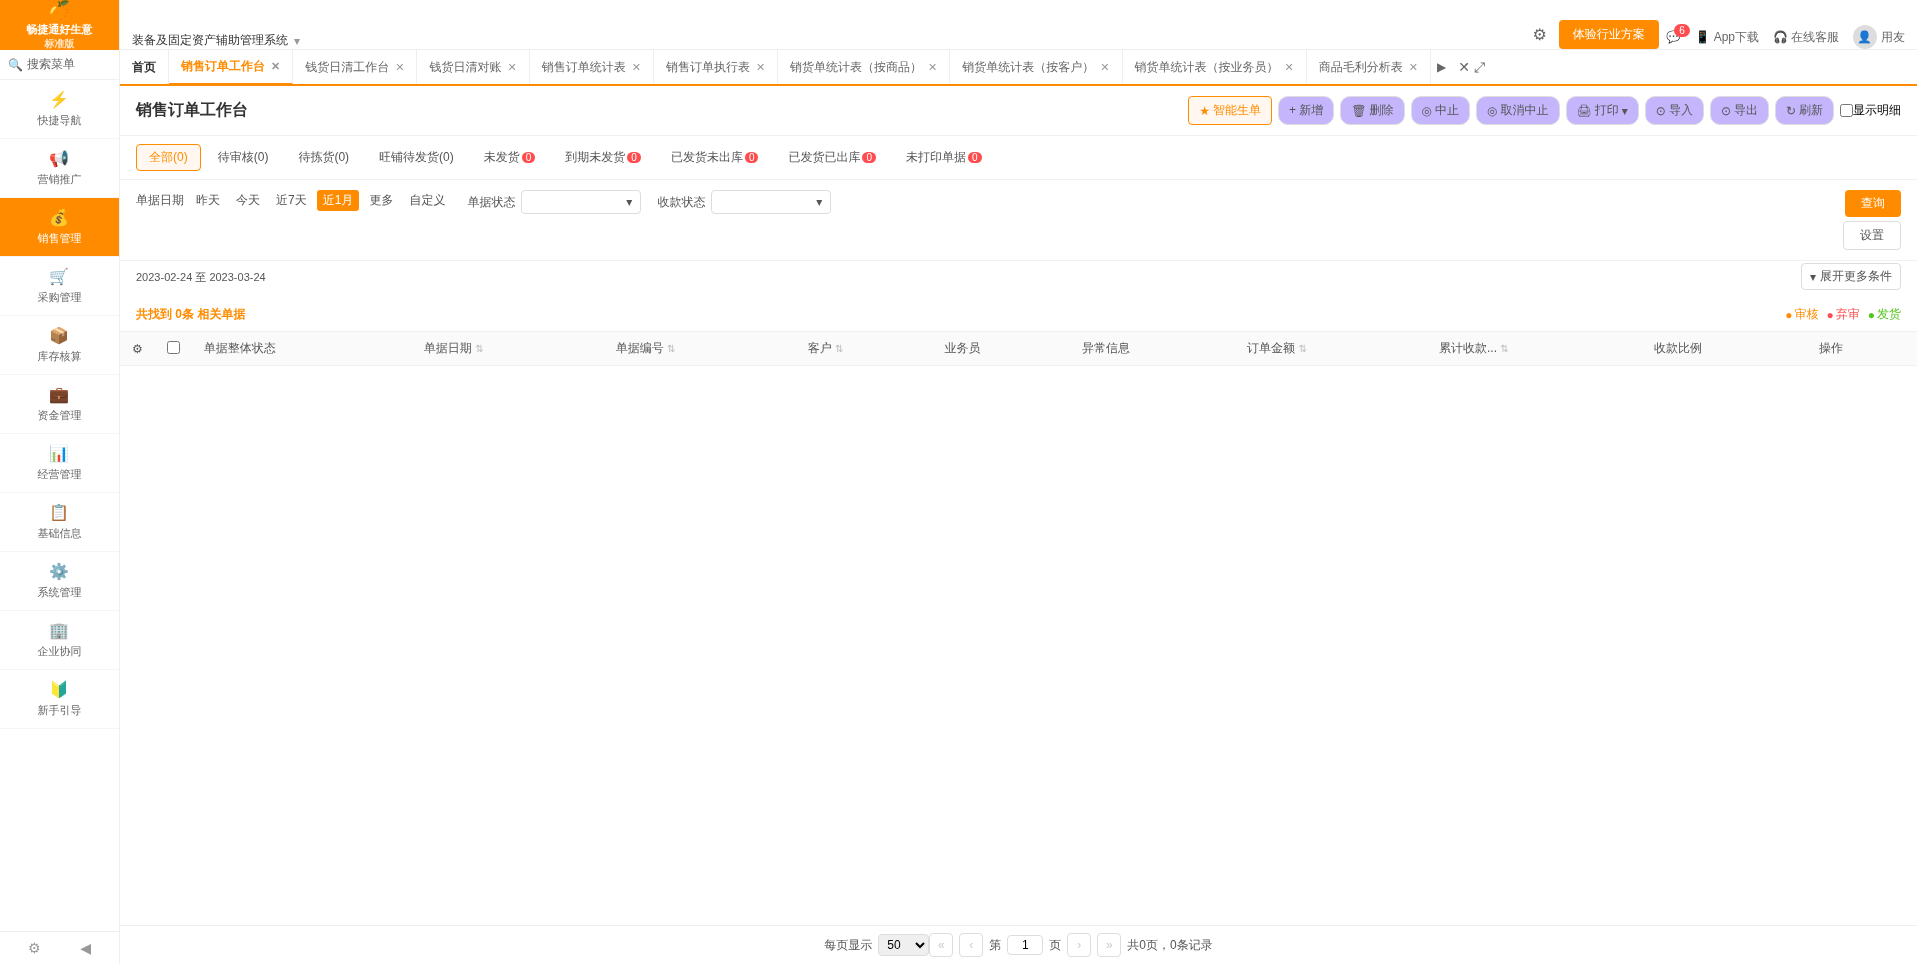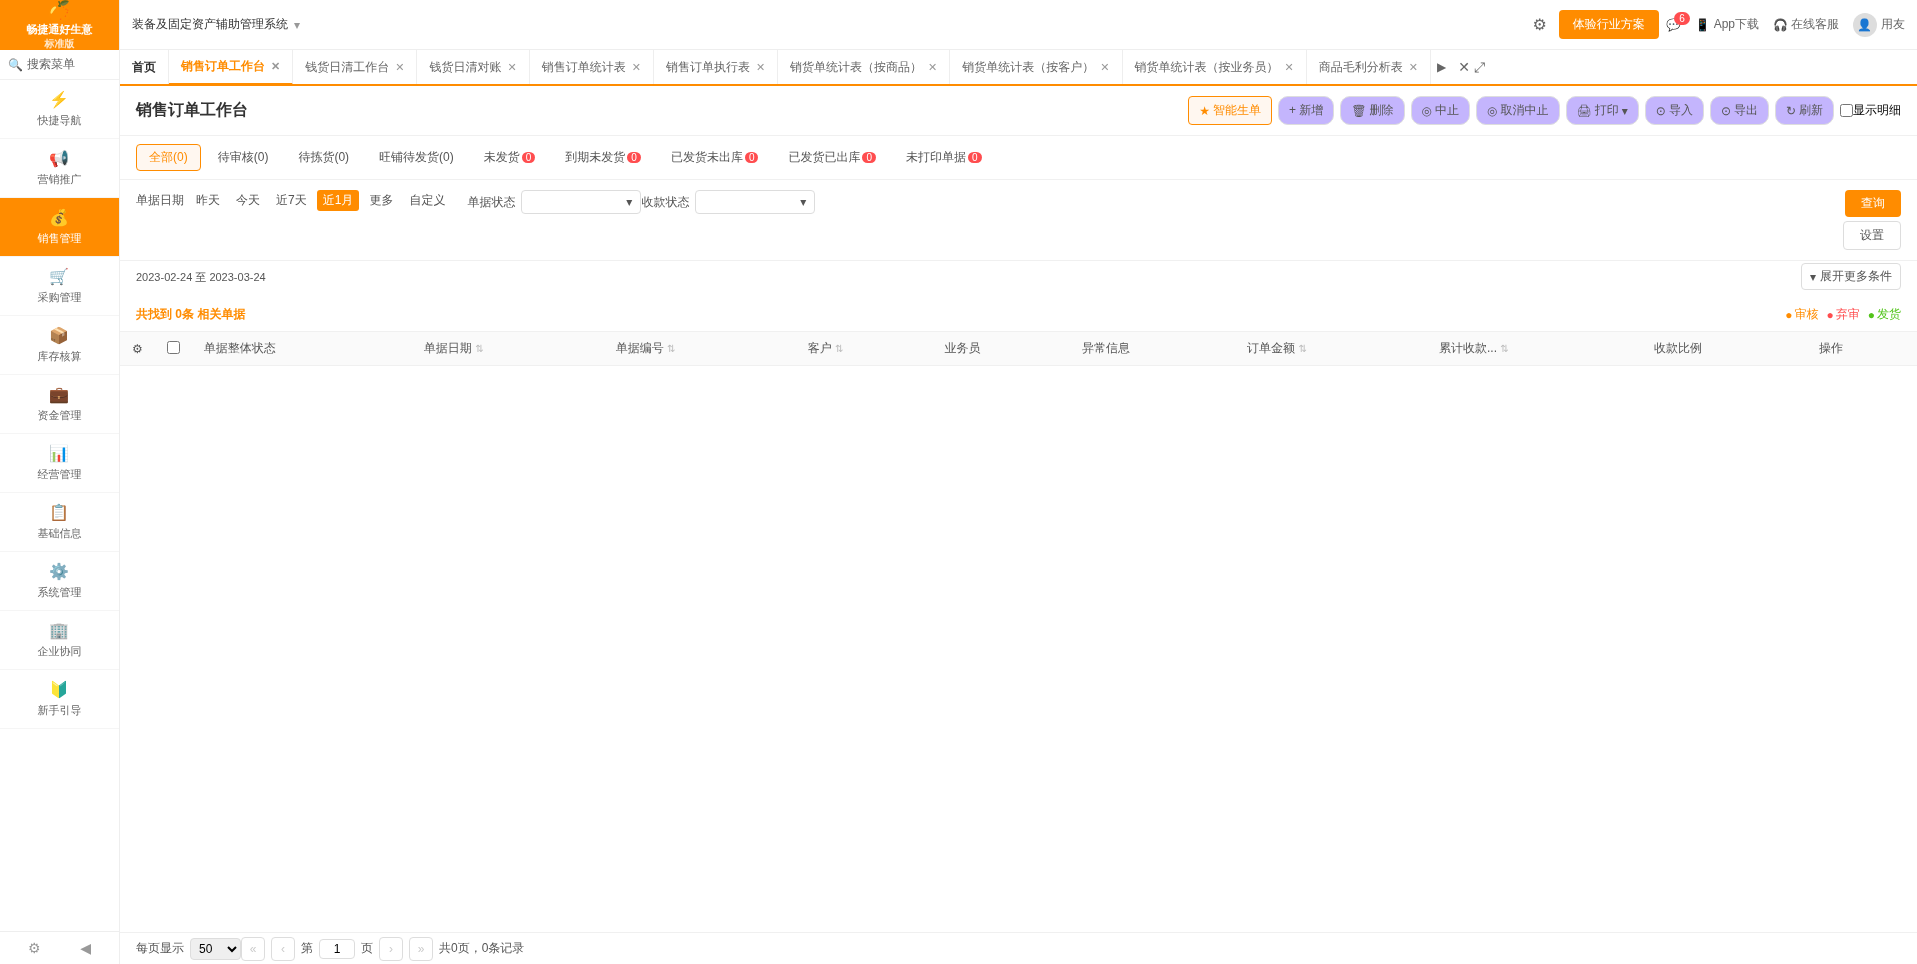--- a/index.html
+++ b/index.html
@@ -15,21 +15,21 @@
     .sidebar-item.active { background: #ff8c00; color: white; }
     .sidebar-item .s-icon { font-size: 16px; }
     .sidebar-item .s-label { font-size: 11px; text-align: center; }
     .sidebar-footer { padding: 8px; display: flex; justify-content: space-around; border-top: 1px solid #eee; }
     .sidebar-footer span { cursor: pointer; color: #999; font-size: 14px; }
 
     
     .main { flex: 1; display: flex; flex-direction: column; overflow: hidden; }
 
     
-    .topbar { height: 50px; background: #fff; display: flex; align-items: center; padding: 0 12px; border-bottom: 1px solid #eee; gap: 8px; }
+    .topbar { height: 50px; background: #fff; display: flex; align-items: flex-end; padding: 0 12px; border-bottom: 1px solid #eee; gap: 8px; }
     .topbar-title { font-size: 13px; color: #333; flex: 1; display: flex; align-items: center; gap: 6px; }
     .topbar-actions { display: flex; align-items: center; gap: 12px; }
     .topbar-actions .gear { color: #666; cursor: pointer; font-size: 16px; }
     .btn-orange { background: #ff8c00; color: white; border: none; padding: 6px 14px; border-radius: 4px; cursor: pointer; font-size: 12px; }
     .topbar-right { display: flex; align-items: center; gap: 14px; color: #666; font-size: 12px; }
     .topbar-right .notif { position: relative; cursor: pointer; }
     .badge { background: #ff4d4f; color: white; border-radius: 10px; padding: 1px 5px; font-size: 10px; position: absolute; top: -6px; right: -8px; }
     .topbar-right .link { cursor: pointer; color: #666; display: flex; align-items: center; gap: 3px; }
     .avatar-area { display: flex; align-items: center; gap: 4px; cursor: pointer; }
     .avatar { width: 24px; height: 24px; background: #ddd; border-radius: 50%; display: flex; align-items: center; justify-content: center; font-size: 11px; color: #666; }
@@ -92,21 +92,21 @@
     .settings-col { width: 32px; text-align: center; }
     .checkbox-col { width: 32px; text-align: center; }
 
     
     .empty-state { display: flex; flex-direction: column; align-items: center; justify-content: center; padding: 80px 0; }
     .empty-icon { width: 100px; height: 100px; position: relative; }
     .empty-icon svg { width: 100%; height: 100%; }
     .empty-text { color: #aaa; margin-top: 12px; font-size: 13px; }
 
     
-    .pagination { height: 32px; display: flex; align-items: center; justify-content: flex-start; padding: 0 16px; border-top: 1px solid #f0f0f0; background: #fff; }
+    .pagination { height: 39px; display: flex; align-items: center; justify-content: center; padding: 0 16px; border-top: 1px solid #f0f0f0; background: #fff; }
     .page-size { display: flex; align-items: center; gap: 6px; color: #555; }
     .page-size select { border: 1px solid #ddd; border-radius: 4px; padding: 2px 4px; }
     .page-nav { display: flex; align-items: center; gap: 6px; color: #555; }
     .page-nav .page-btn { width: 24px; height: 24px; display: flex; align-items: center; justify-content: center; border: 1px solid #ddd; border-radius: 4px; cursor: pointer; }
     .page-nav .page-btn.disabled { color: #ccc; cursor: default; }
     .page-nav input { width: 36px; text-align: center; border: 1px solid #ddd; border-radius: 4px; padding: 2px 4px; }
     .total-info { color: #555; }
   </style>
 </head>
 <body>
@@ -337,21 +337,21 @@
           <span class="filter-label">单据日期</span>
           <div class="date-options">
             <span class="date-opt">昨天</span>
             <span class="date-opt">今天</span>
             <span class="date-opt">近7天</span>
             <span class="date-opt active">近1月</span>
             <span class="date-opt">更多</span>
             <span class="date-opt">自定义</span>
           </div>
         </div>
-        <div style="flex:1;display:flex;align-items:flex-end;gap:0;">
+        <div style="flex:1;display:flex;align-items:flex-end;gap:16px;">
           <div class="filter-select">
             <span class="filter-label">单据状态</span>
             <div class="select-box">
               <span></span>
               <span>▾</span>
             </div>
           </div>
           <div class="filter-select">
             <span class="filter-label">收款状态</span>
             <div class="select-box">

